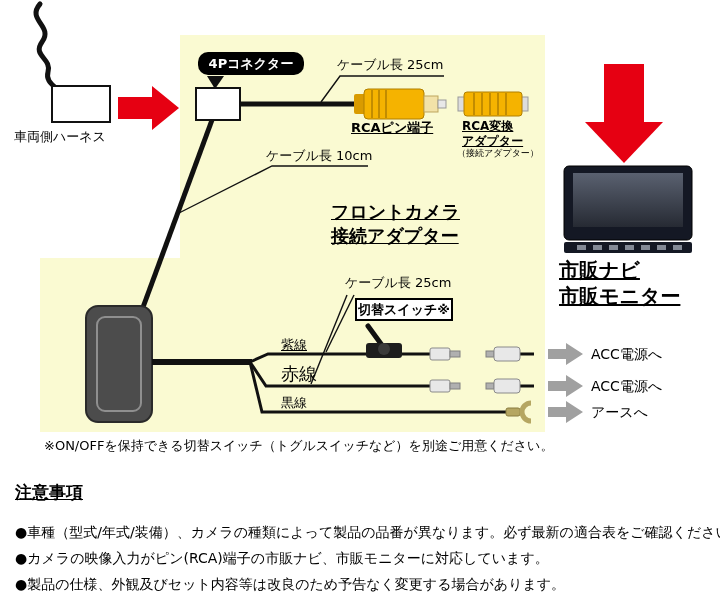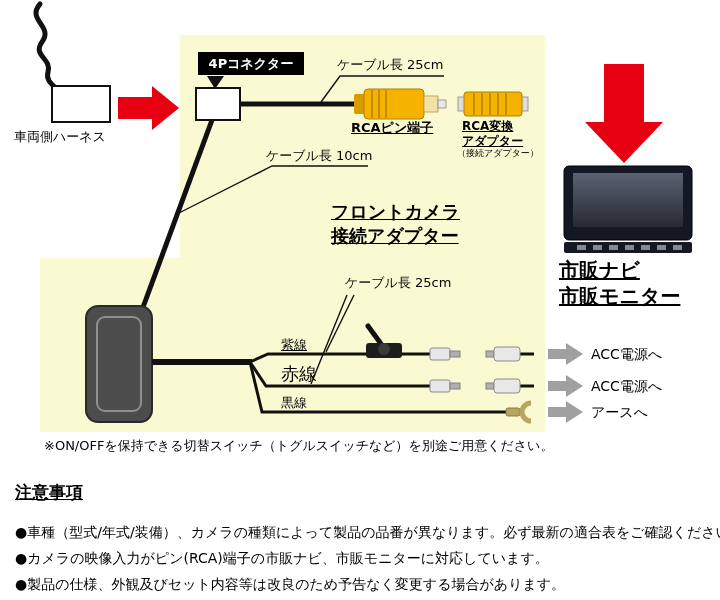--- a/index.html
+++ b/index.html
@@ -11,21 +11,21 @@
     position:relative;
     overflow:hidden;
   }
   .page { position:relative; width:720px; height:600px; background:#fff; }
   svg.art { position:absolute; left:0; top:0; }
   .lbl { position:absolute; white-space:nowrap; line-height:1.25; }
   .pre { white-space:pre-line; }
   .bold { font-weight:bold;text-decoration:underline; }
   .tag {
     position:absolute; background:#000; color:#fff; font-weight:bold;
-    font-size:13px; text-align:center; line-height:23px;
+    font-size:13px; text-align:center; line-height:23px;border-radius:10px;
   }
   .box-label {
     position:absolute; background:#fff; border:2px solid #000;
     font-weight:bold; font-size:13px; text-align:center; line-height:19px;
   }
 </style>
 </head>
 <body>
 
 <div class="page">
@@ -162,20 +162,21 @@
   <div class="lbl" style="left:266px; top:148px; font-size:13px;">ケーブル長 10cm</div>
 
   <div class="lbl bold pre" style="left:559px; top:257px; font-size:20px; line-height:1.3;">市販ナビ
 市販モニター</div>
 
   <div class="lbl bold pre" style="left:331px; top:200px; font-size:18px; line-height:1.35;">フロントカメラ
 接続アダプター</div>
 
   <div class="lbl" style="left:345px; top:275px; font-size:13px;">ケーブル長 25cm</div>
 
+  <div class="box-label" style="left:355px; top:298px; width:98px; height:23px;">切替スイッチ※</div>
 
   <div class="lbl" style="left:281px; top:337px; font-size:13px;text-decoration:underline;">紫線</div>
   <div class="lbl" style="left:281px; top:363px; font-size:18px;">赤線</div>
   <div class="lbl" style="left:281px; top:395px; font-size:13px;">黒線</div>
 
   <div class="lbl" style="left:591px; top:346px; font-size:14px;">ACC電源へ</div>
   <div class="lbl" style="left:591px; top:378px; font-size:14px;">ACC電源へ</div>
   <div class="lbl" style="left:591px; top:404px; font-size:14px;">アースへ</div>
 
   <div class="lbl" style="left:44px; top:438px; font-size:13px;">※ON/OFFを保持できる切替スイッチ（トグルスイッチなど）を別途ご用意ください。</div>

